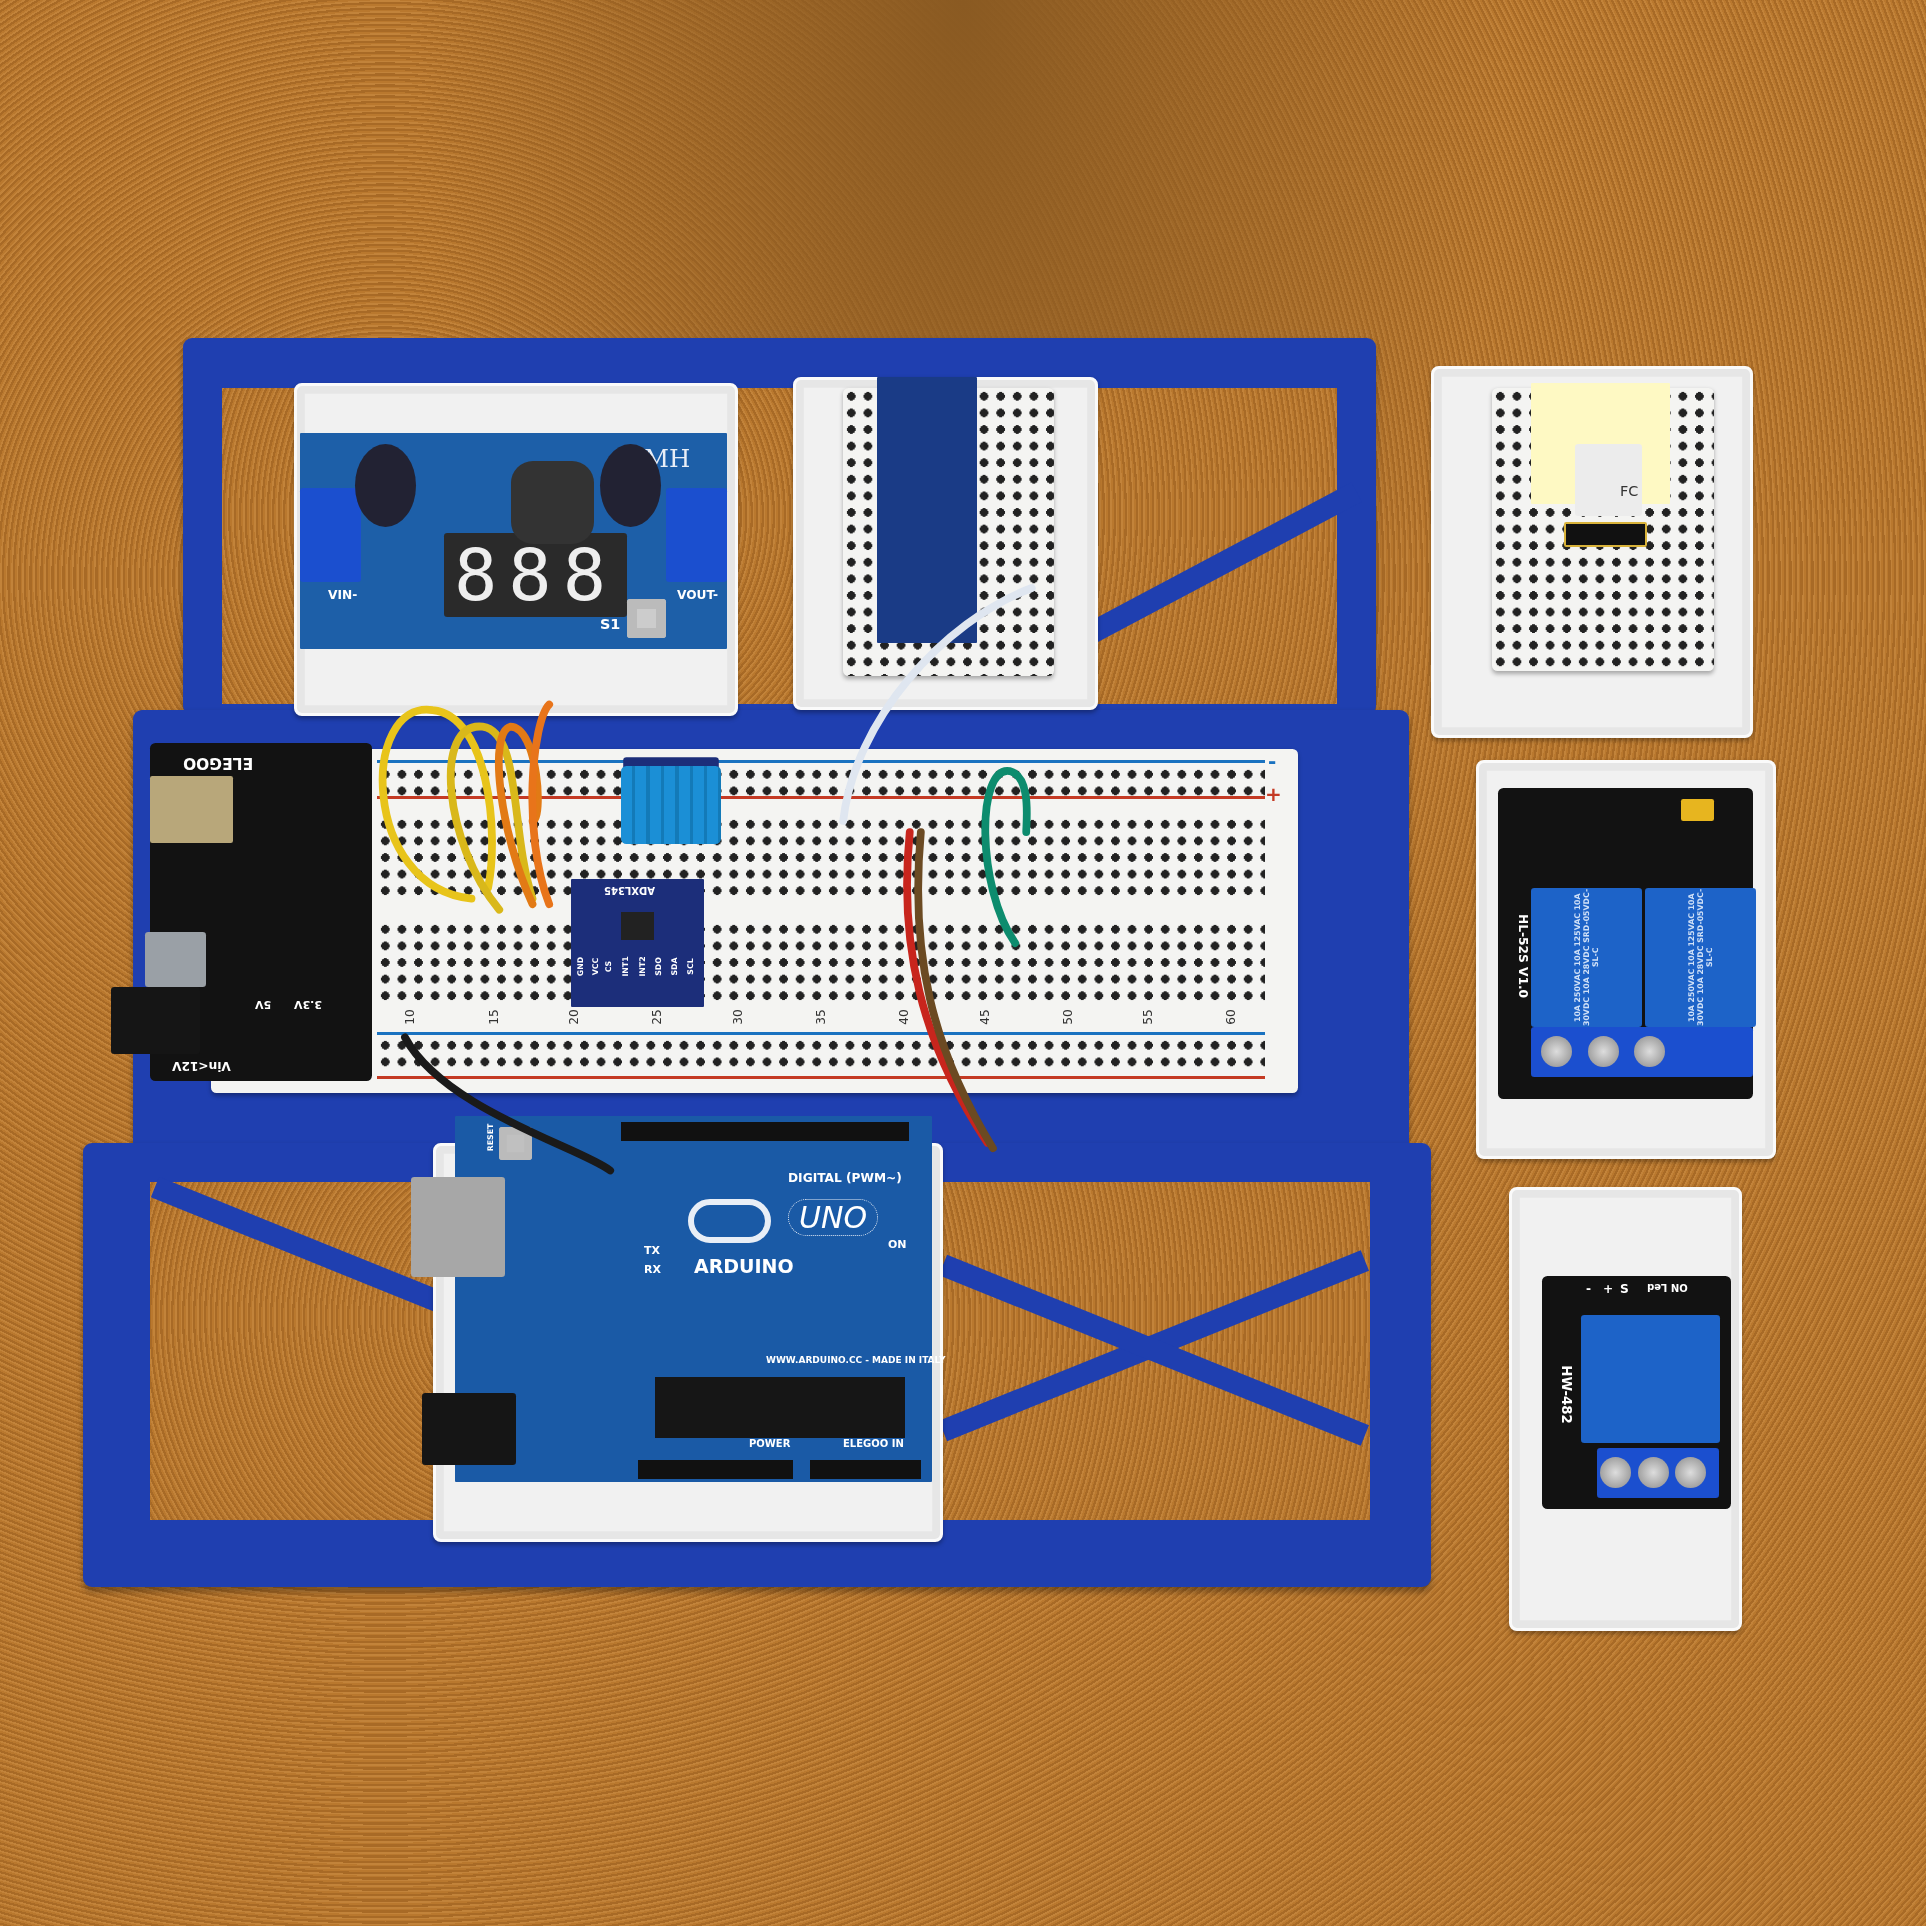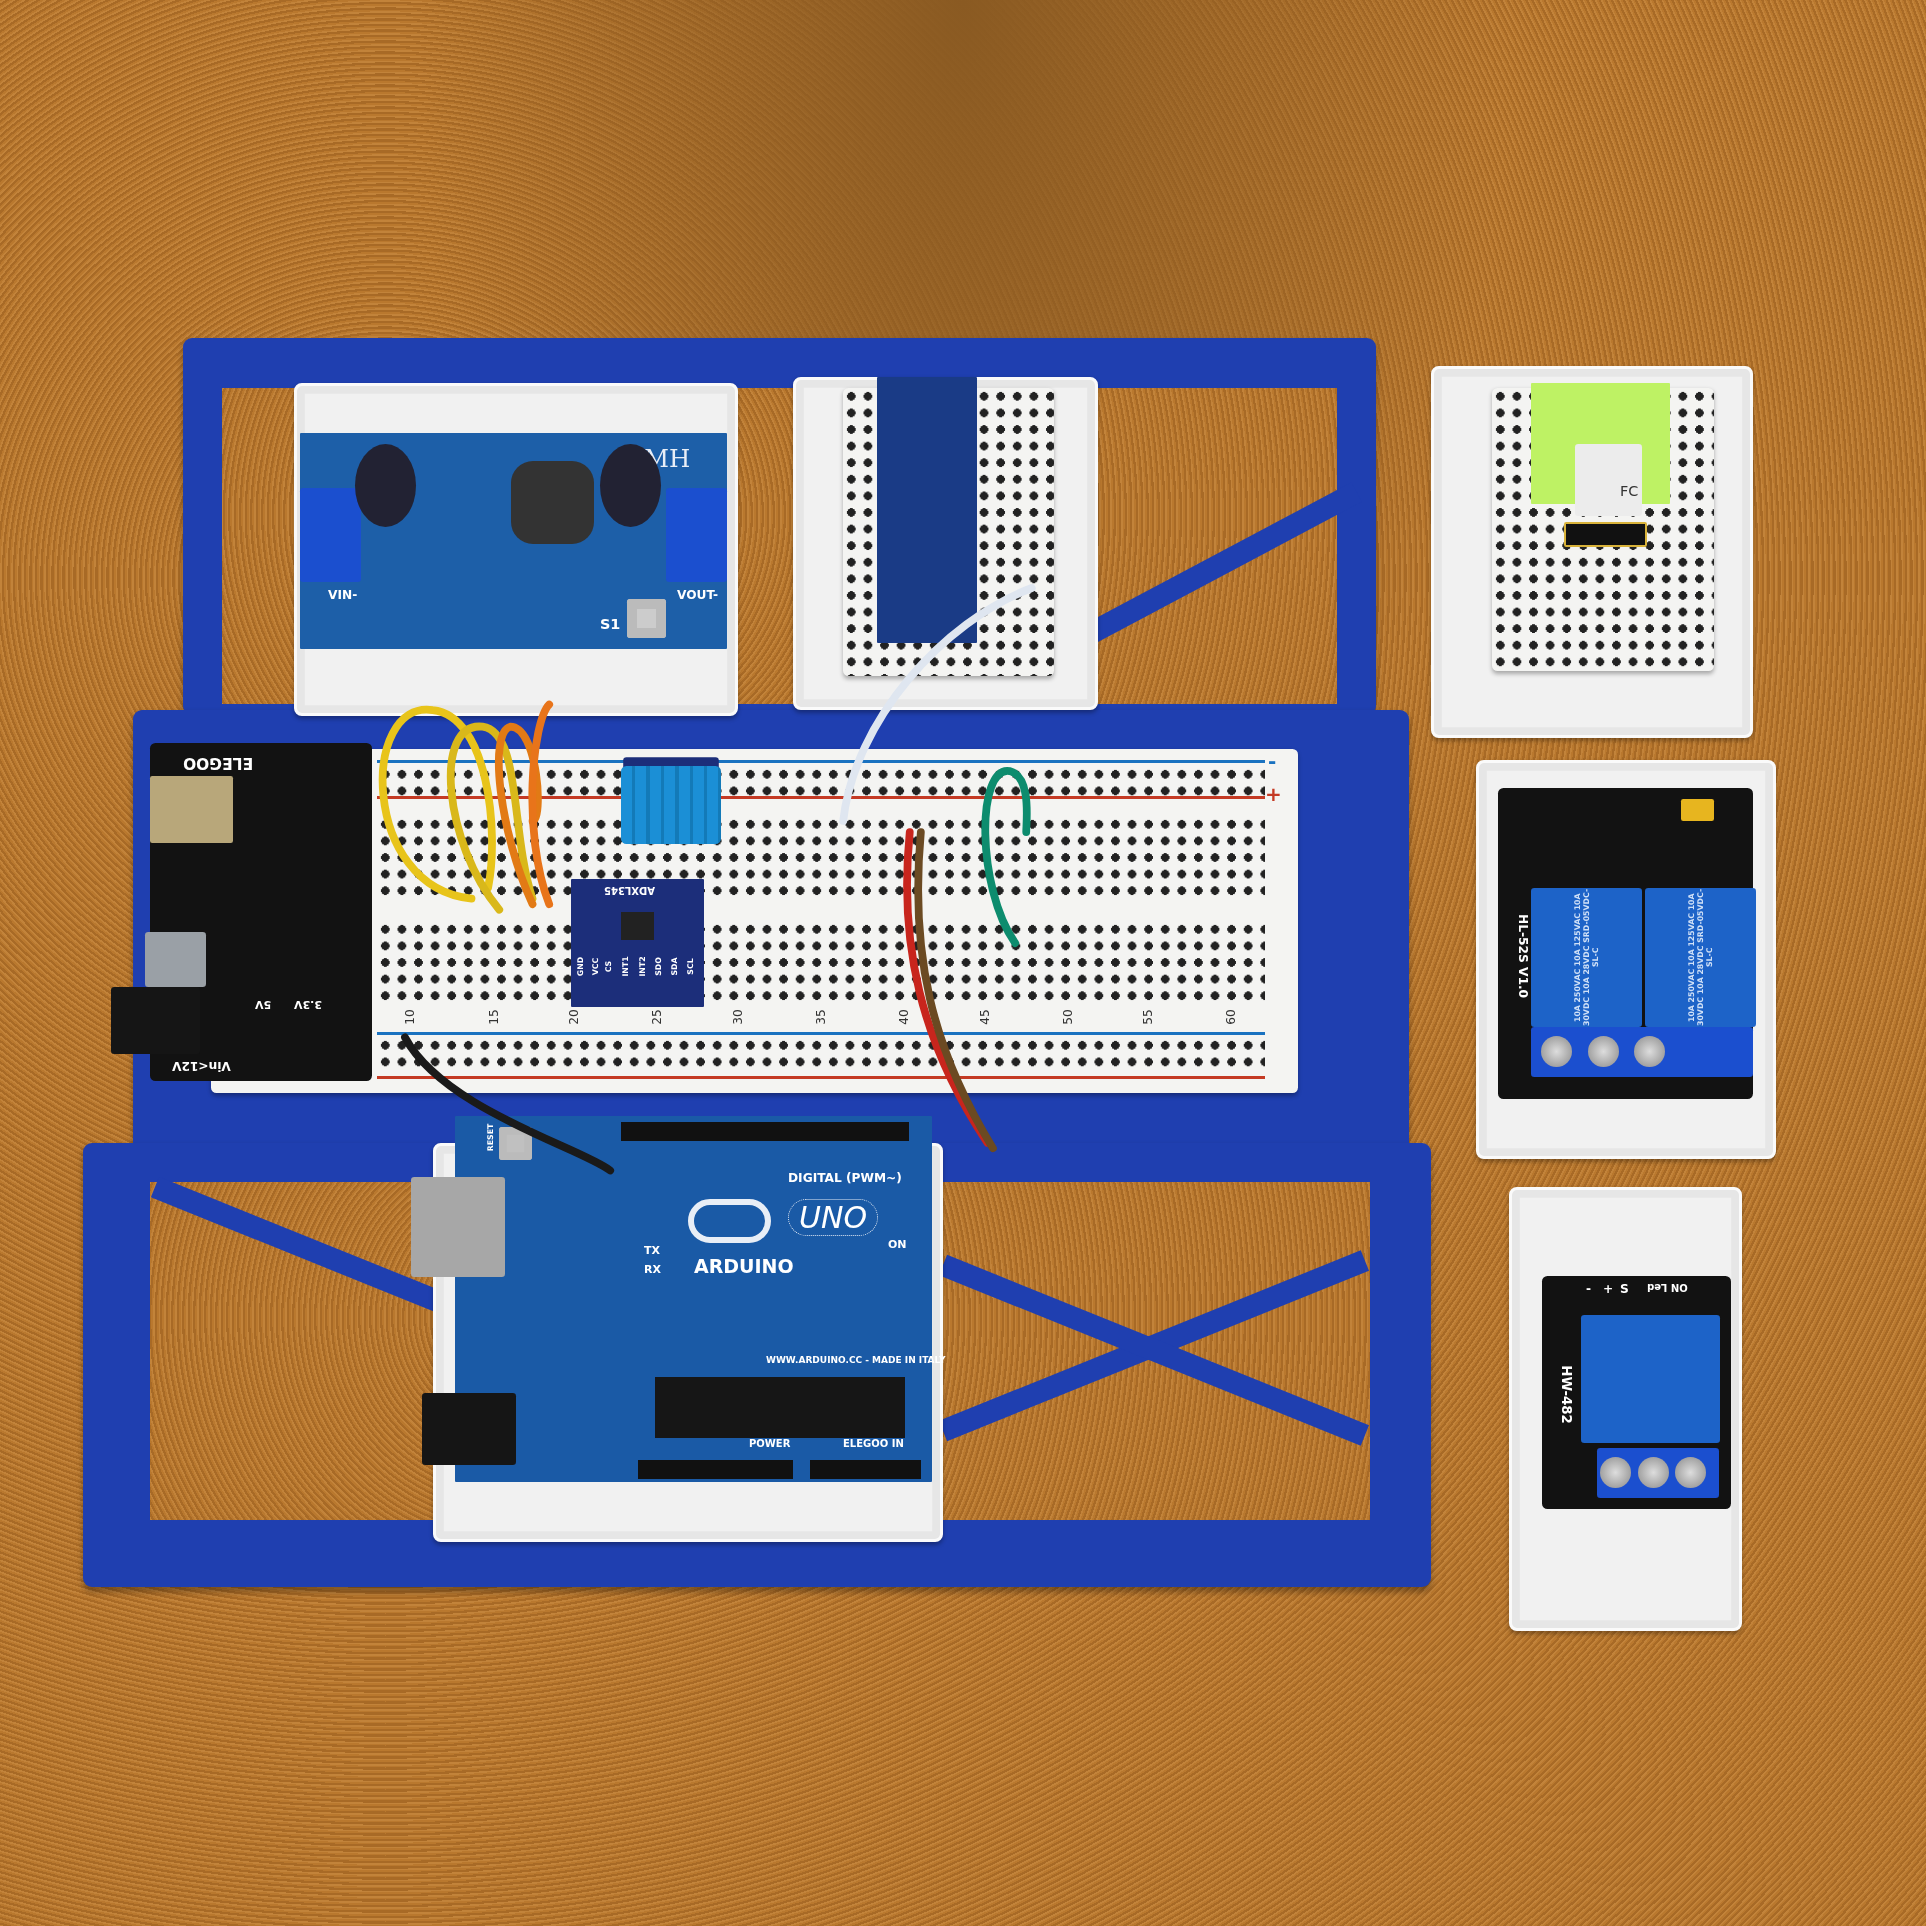--- a/index.html
+++ b/index.html
@@ -36,38 +36,39 @@
 <div class="abs frame" style="left:83px;top:1143px;width:1348px;height:444px;"></div>
 <div class="abs hole" style="left:150px;top:1182px;width:1220px;height:338px;"></div>
 <div class="abs strut" style="left:1082px;top:627px;width:311px;transform:rotate(-28deg);"></div>
 <div class="abs strut" style="left:155px;top:1176px;width:666px;transform:rotate(22deg);"></div>
 <div class="abs strut" style="left:943px;top:1420px;width:455px;transform:rotate(-22deg);"></div>
 <div class="abs strut" style="left:943px;top:1254px;width:455px;transform:rotate(22deg);"></div>
 
 <div class="abs tray" style="left:294px;top:383px;width:444px;height:333px;"></div>
 <div class="abs pcb-blue" style="left:300px;top:433px;width:427px;height:216px;">
   <div class="abs" style="left:344px;top:11px;color:#e9eef7;font-family:'DejaVu Serif',serif;font-size:24.4px;">MH</div>
+  <div class="abs seg" style="left:144px;top:100px;">888</div>
   <div class="abs terminal" style="left:0;top:55px;width:61px;height:94px;"></div>
   <div class="abs terminal" style="left:366px;top:55px;width:61px;height:94px;"></div>
   <div class="abs label" style="left:28px;top:155px;font-size:12.2px;">VIN-</div>
   <div class="abs label" style="left:377px;top:155px;font-size:12.2px;">VOUT-</div>
   <div class="abs label" style="left:300px;top:183px;">S1</div>
   <div class="abs" style="left:327px;top:166px;width:39px;height:39px;background:#ccc;border-radius:3.3px;box-shadow:inset 0 0 0 10px #bbb;"></div>
   <div class="abs" style="left:211px;top:28px;width:83px;height:83px;background:#333;border-radius:22px;"></div>
   <div class="abs" style="left:55px;top:11px;width:61px;height:83px;background:#223;border-radius:50%;"></div>
   <div class="abs" style="left:300px;top:11px;width:61px;height:83px;background:#223;border-radius:50%;"></div>
 </div>
 
 <div class="abs tray" style="left:793px;top:377px;width:305px;height:333px;"></div>
 <div class="abs breadboard holes" style="left:843px;top:388px;width:211px;height:288px;"></div>
 <div class="abs pcb-blue" style="left:877px;top:377px;width:100px;height:266px;background:#1a3b86;" title="Arduino Nano"></div>
 
 <div class="abs tray" style="left:1431px;top:366px;width:322px;height:372px;"></div>
 <div class="abs breadboard holes" style="left:1492px;top:388px;width:222px;height:283px;"></div>
-<div class="abs pcb-blue" style="left:1531px;top:383px;width:139px;height:121px;background:#bef264;text-align:center;" title="Wemos D1 Mini">
+<div class="abs pcb-blue" style="left:1531px;top:383px;width:139px;height:121px;background:#fef9c3;text-align:center;" title="Wemos D1 Mini">
   <div class="abs" style="left:44px;top:61px;width:67px;height:72px;background:#ececec;border-radius:3.3px;"></div>
   <div class="abs dark" style="left:89px;top:100px;font-size:14.4px;">FC</div>
   <div class="abs" style="left:33px;top:139px;width:83px;height:25px;background:#111;border:2.2px solid #d8b23a;border-radius:2.2px;"></div>
 </div>
 
 <div class="abs breadboard" style="left:211px;top:749px;width:1087px;height:344px;">
   <div class="abs" style="left:166px;top:11px;width:888px;height:2.8px;background:#1a72c0;"></div>
   <div class="abs" style="left:166px;top:47px;width:888px;height:2.8px;background:#c43a24;"></div>
   <div class="abs holes" style="left:166px;top:16.6px;width:888px;height:33px;"></div>
   <div class="abs holes" style="left:166px;top:67px;width:888px;height:83px;"></div>

